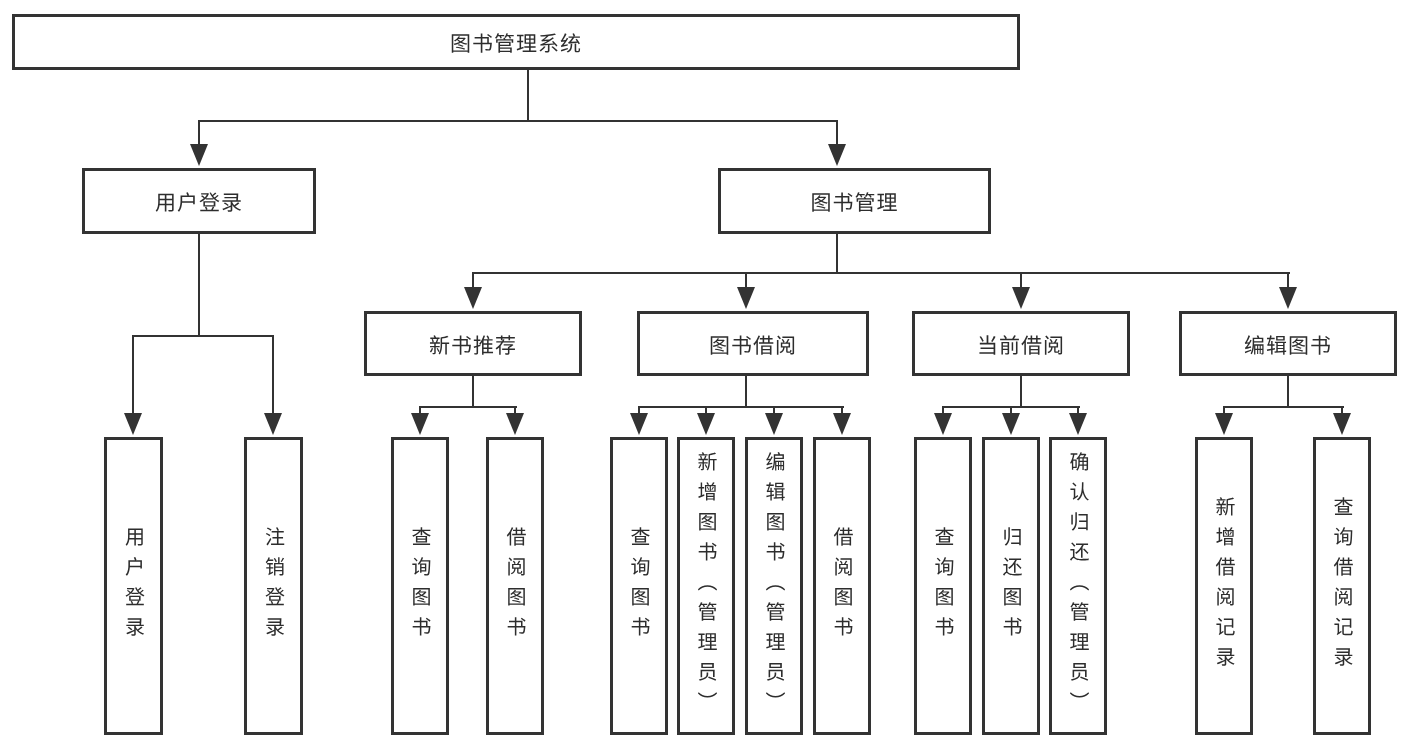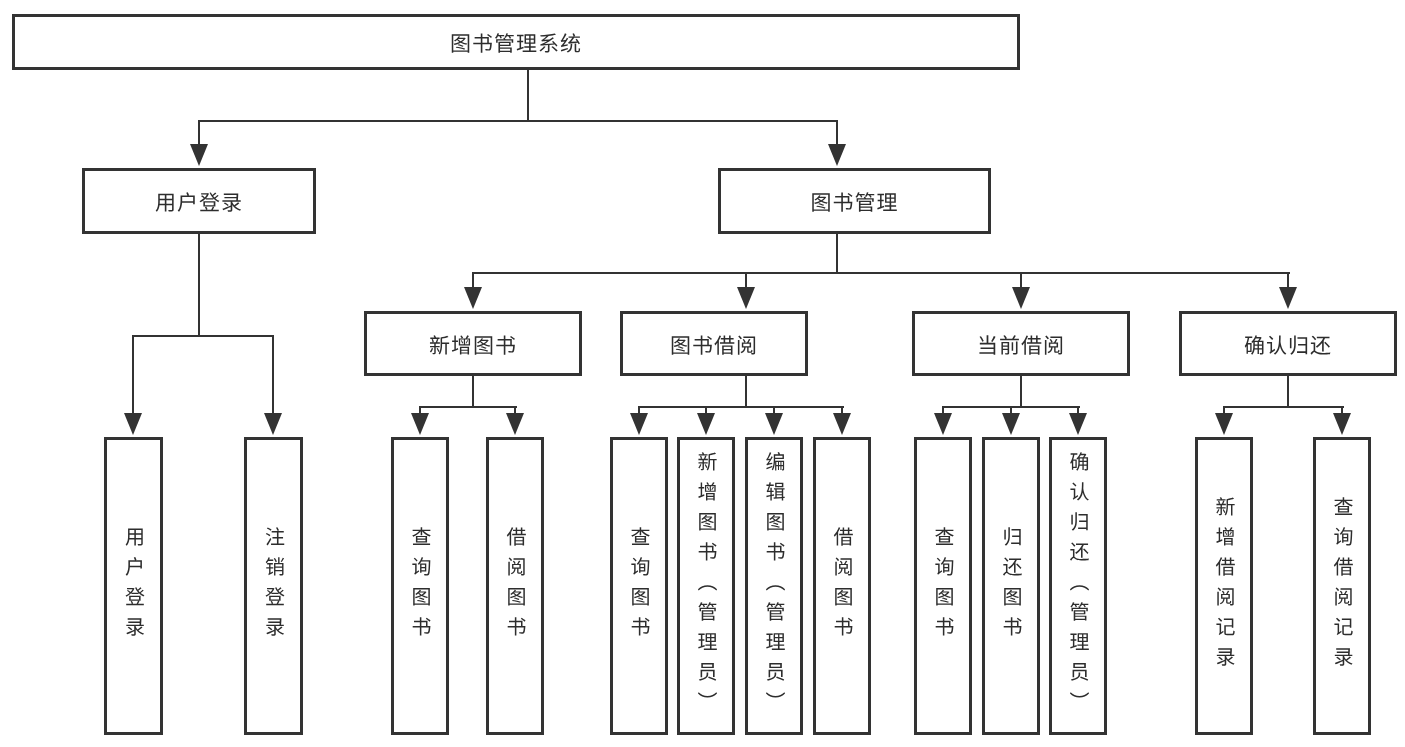--- a/index.html
+++ b/index.html
@@ -63,30 +63,30 @@
   <div class="v" style="left:472px;top:272px;height:17px"></div>
   <div class="arr" style="left:464px;top:287px"></div>
   <div class="v" style="left:745px;top:272px;height:17px"></div>
   <div class="arr" style="left:737px;top:287px"></div>
   <div class="v" style="left:1020px;top:272px;height:17px"></div>
   <div class="arr" style="left:1012px;top:287px"></div>
   <div class="v" style="left:1287px;top:272px;height:17px"></div>
   <div class="arr" style="left:1279px;top:287px"></div>
 
   <div class="box" style="left:364px;top:311px;width:218px;height:65px">
-    <span>新增图书</span>
+    <span>新书推荐</span>
   </div>
-  <div class="box" style="left:620px;top:311px;width:188px;height:65px">
+  <div class="box" style="left:637px;top:311px;width:232px;height:65px">
     <span>图书借阅</span>
   </div>
   <div class="box" style="left:912px;top:311px;width:218px;height:65px">
     <span>当前借阅</span>
   </div>
   <div class="box" style="left:1179px;top:311px;width:218px;height:65px">
-    <span>确认归还</span>
+    <span>编辑图书</span>
   </div>
 
   <div class="v" style="left:472px;top:376px;height:30px"></div>
   <div class="h" style="left:419px;top:406px;width:98px"></div>
   <div class="v" style="left:419px;top:406px;height:9px"></div>
   <div class="arr" style="left:411px;top:413px"></div>
   <div class="v" style="left:514px;top:406px;height:9px"></div>
   <div class="arr" style="left:506px;top:413px"></div>
 
   <div class="v" style="left:745px;top:376px;height:30px"></div>

